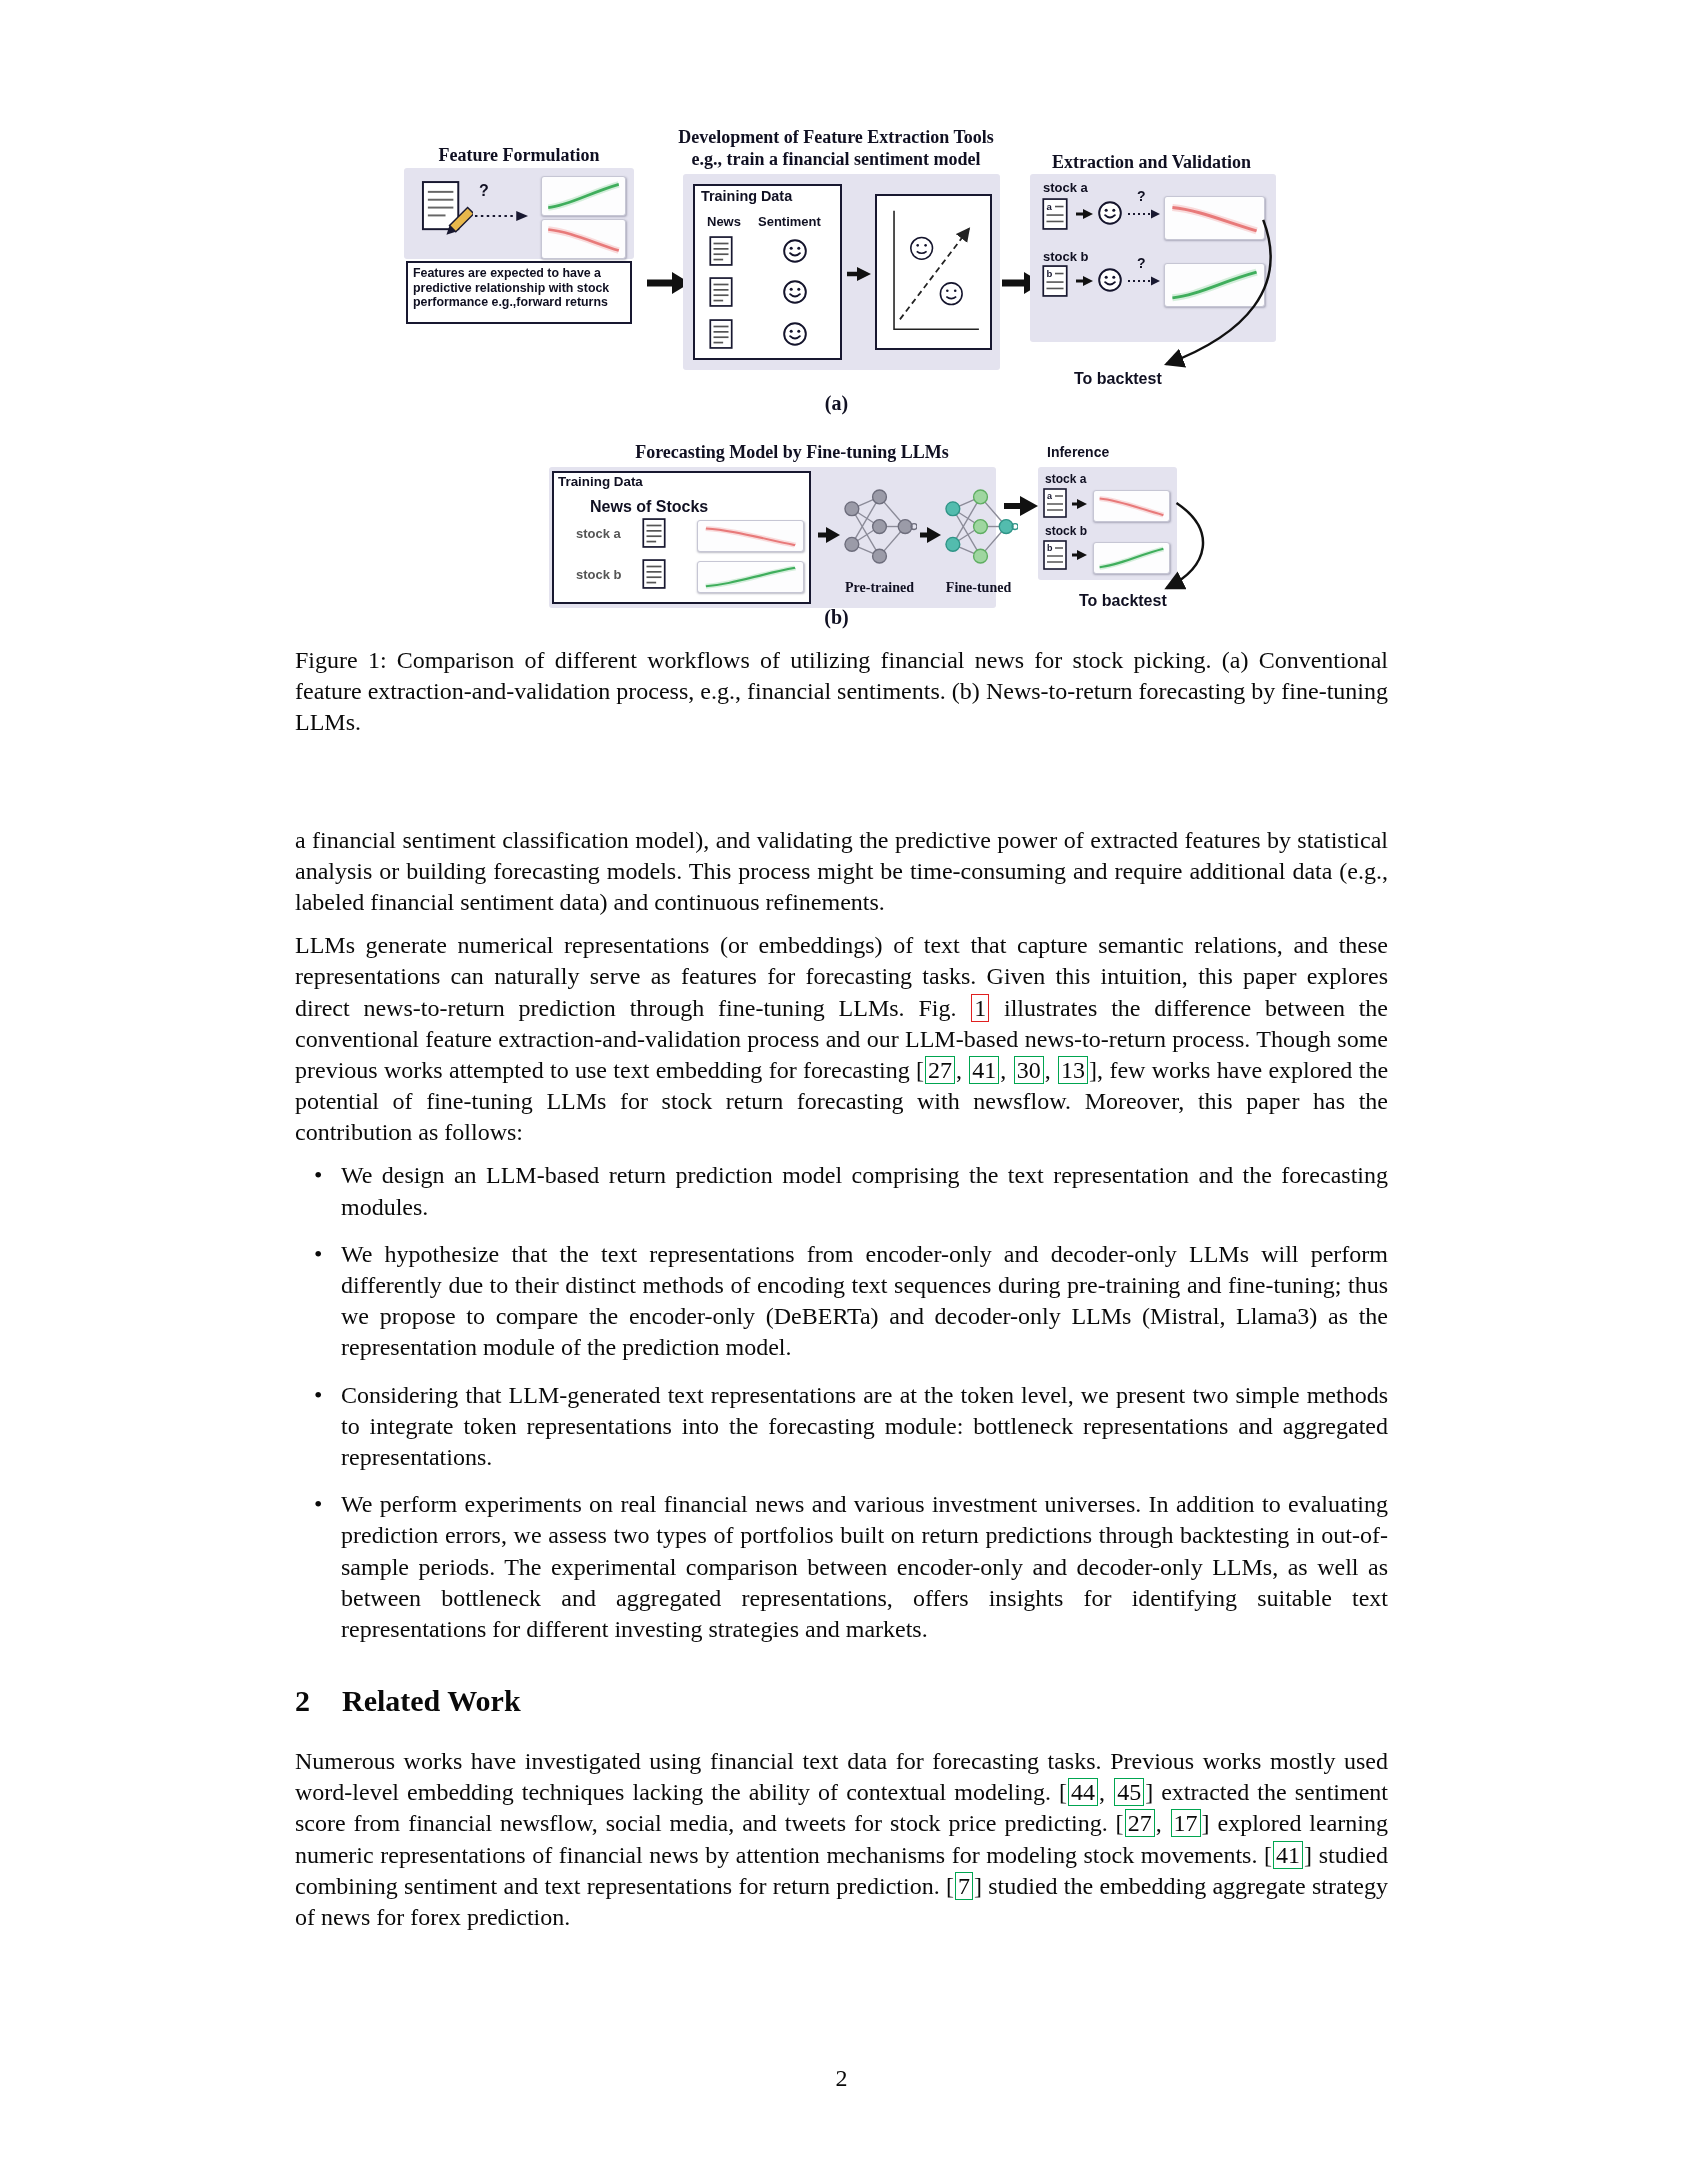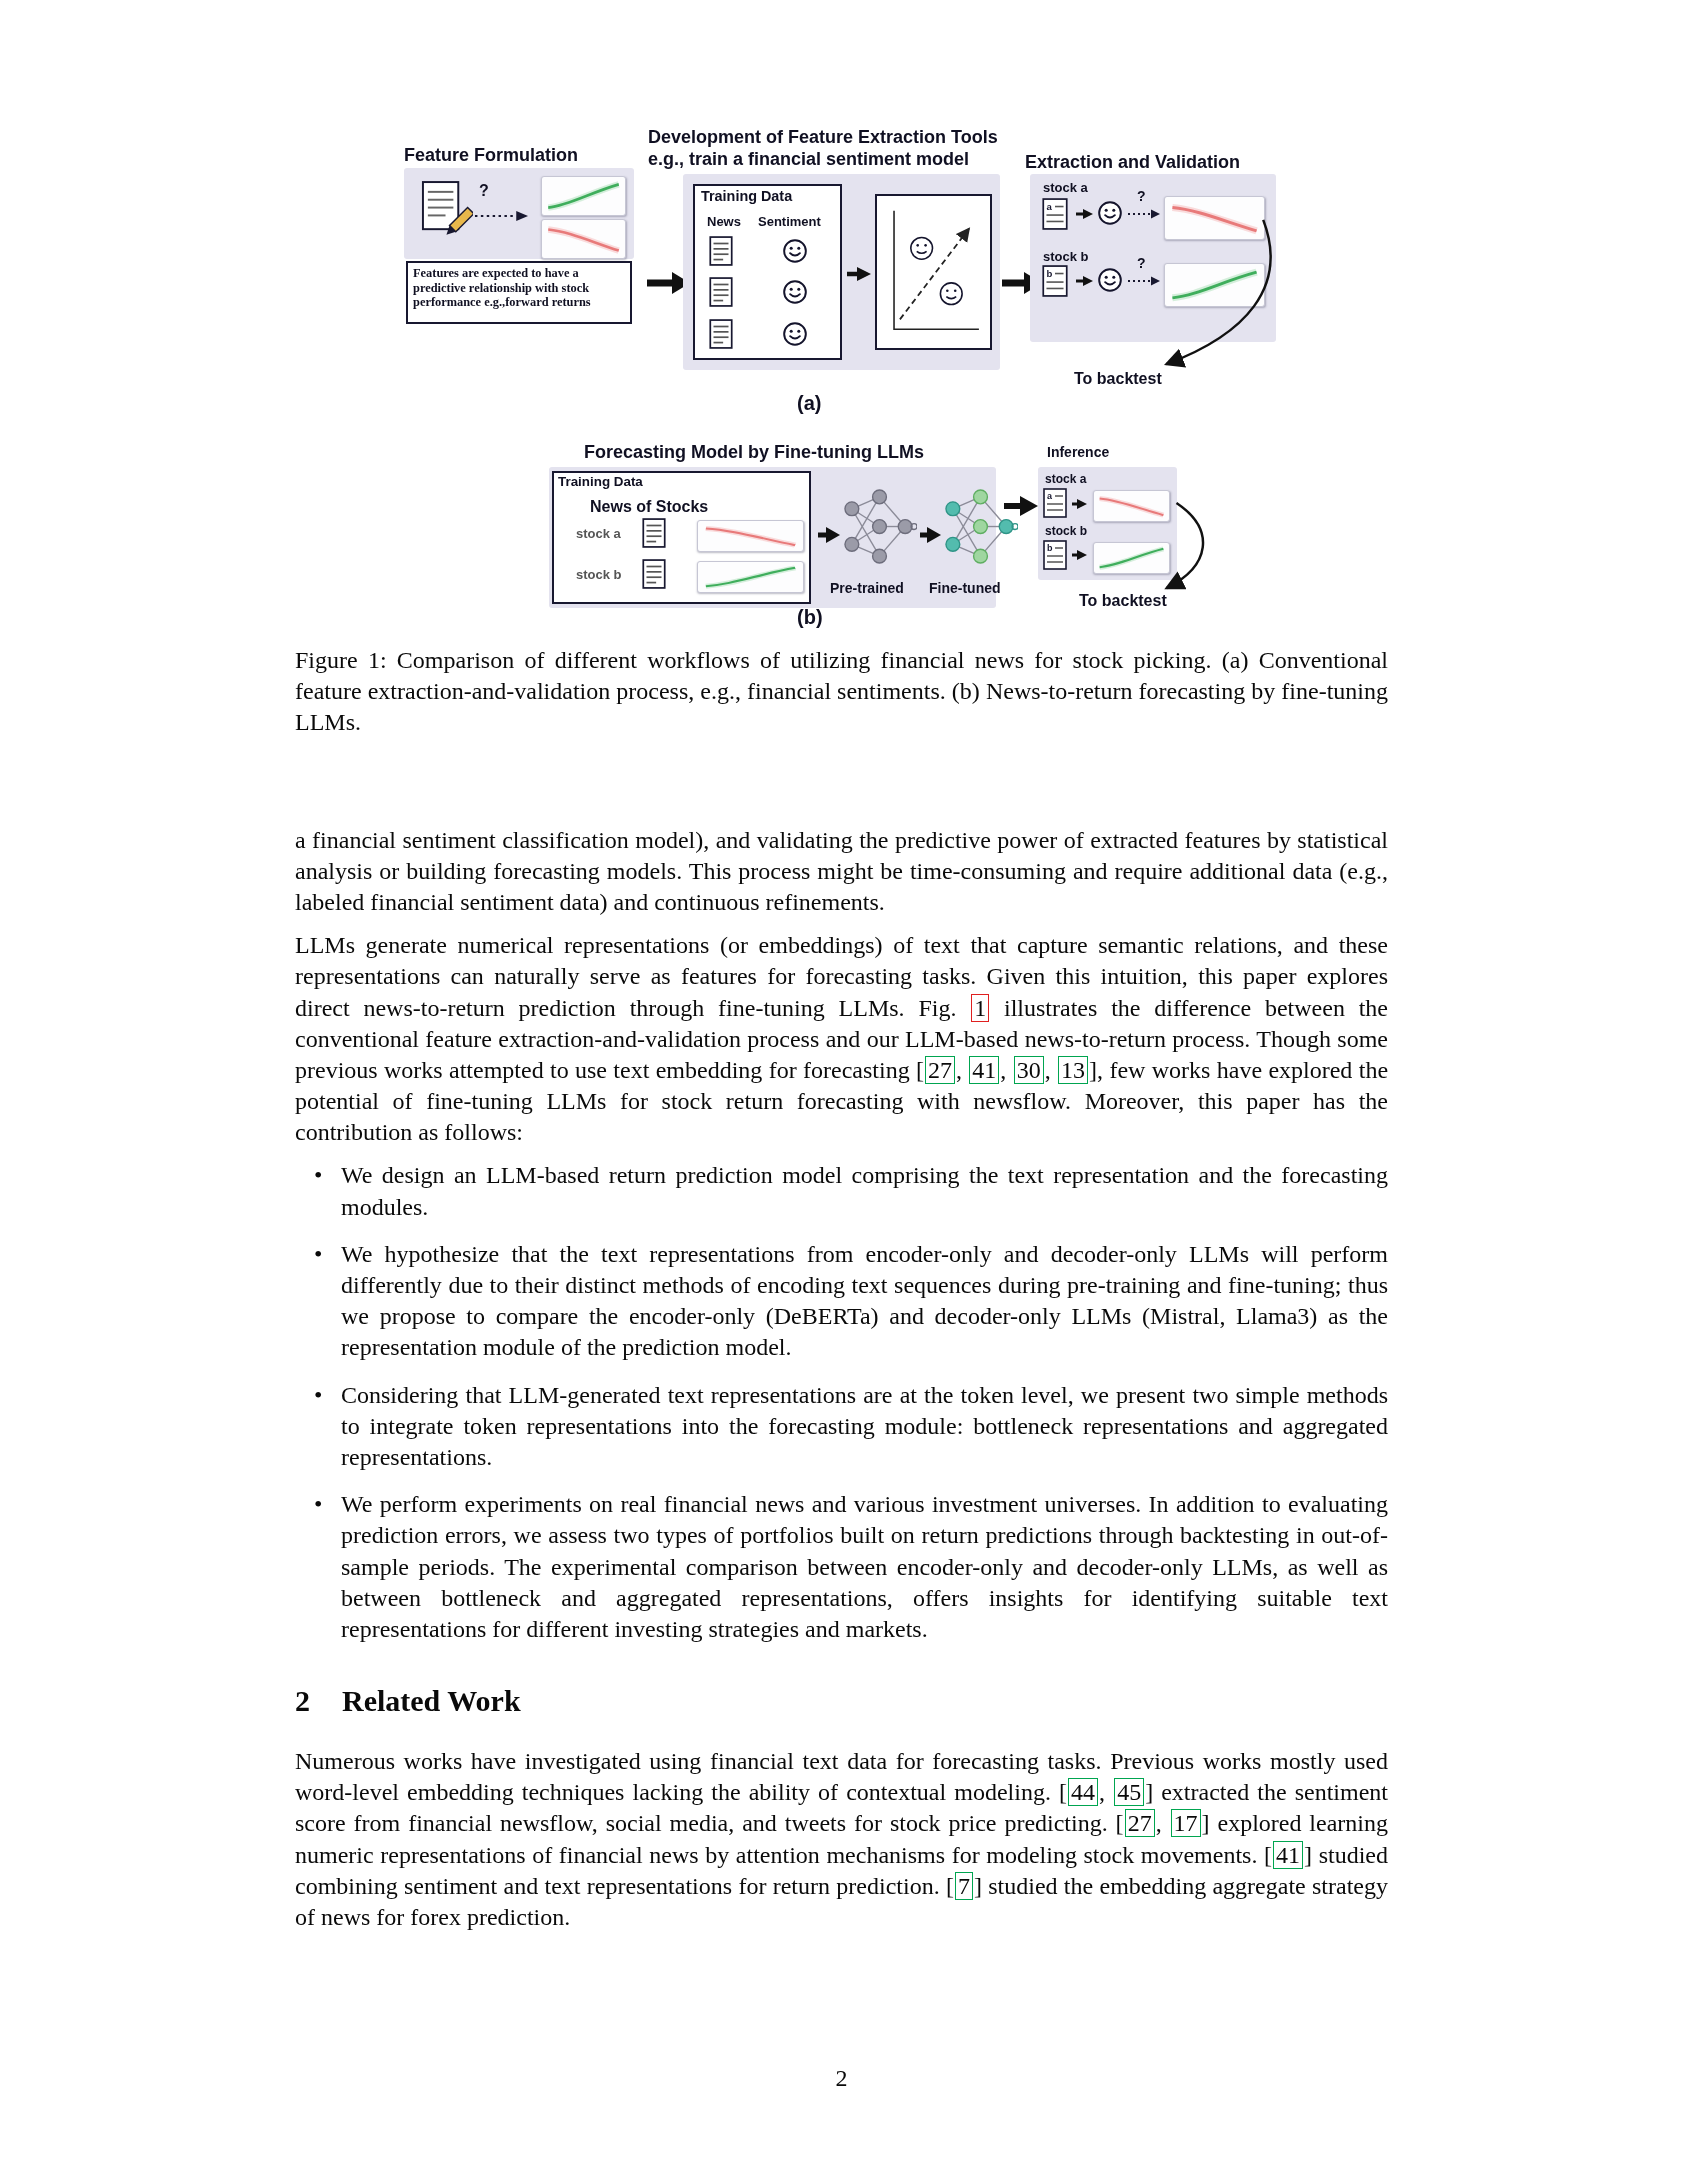--- a/index.html
+++ b/index.html
@@ -6,26 +6,26 @@
   .page { position:relative; width:1683px; height:2178px; background:#ffffff; overflow:hidden;
           font-family:"Liberation Serif", serif; color:#0a0a0a; }
 
   
   .fig { position:absolute; left:0; top:0; width:1683px; height:644px; }
   .abs { position:absolute; }
   .lav { position:absolute; background:#e4e3ef; border-radius:3px; }
   .wbox { position:absolute; background:#ffffff; border:2.5px solid #181830; box-sizing:border-box; }
   .flabel { position:absolute; font-family:"Liberation Sans", sans-serif; font-weight:700;
             color:#101022; white-space:nowrap; }
-  .ctr { text-align:left; }
+  .ctr { text-align:center;font-family:Liberation Serif, serif; }
   .chart { position:absolute; background:#fdfdfe; border:1px solid #c6c6d4; border-radius:3px;
            box-shadow:0.5px 1px 2px rgba(60,60,90,.35); }
   .chart svg { display:block; width:100%; height:100%; }
   .note { position:absolute; background:#fff; border:2.5px solid #181830; box-sizing:border-box;
-          font-family:Liberation Serif, serif; font-weight:700; font-size:12.4px;
+          font-family:Liberation Sans, sans-serif; font-weight:700; font-size:12.4px;
           line-height:1.18; padding:3px 5px; color:#101022; }
 
   
   .content { position:absolute; left:295px; top:645px; width:1093px;
              font-size:24px; line-height:1.3; text-align:justify; }
   .content p { margin:0 0 12px; }
   p.caption { margin-bottom:86px; }
   ul.contrib { list-style:none; margin:6px 0 24px; padding:0 0 0 46px; }
   ul.contrib li { position:relative; margin-bottom:16px; }
   ul.contrib li::before { content:"\2022"; position:absolute; left:-27px; top:0; }

